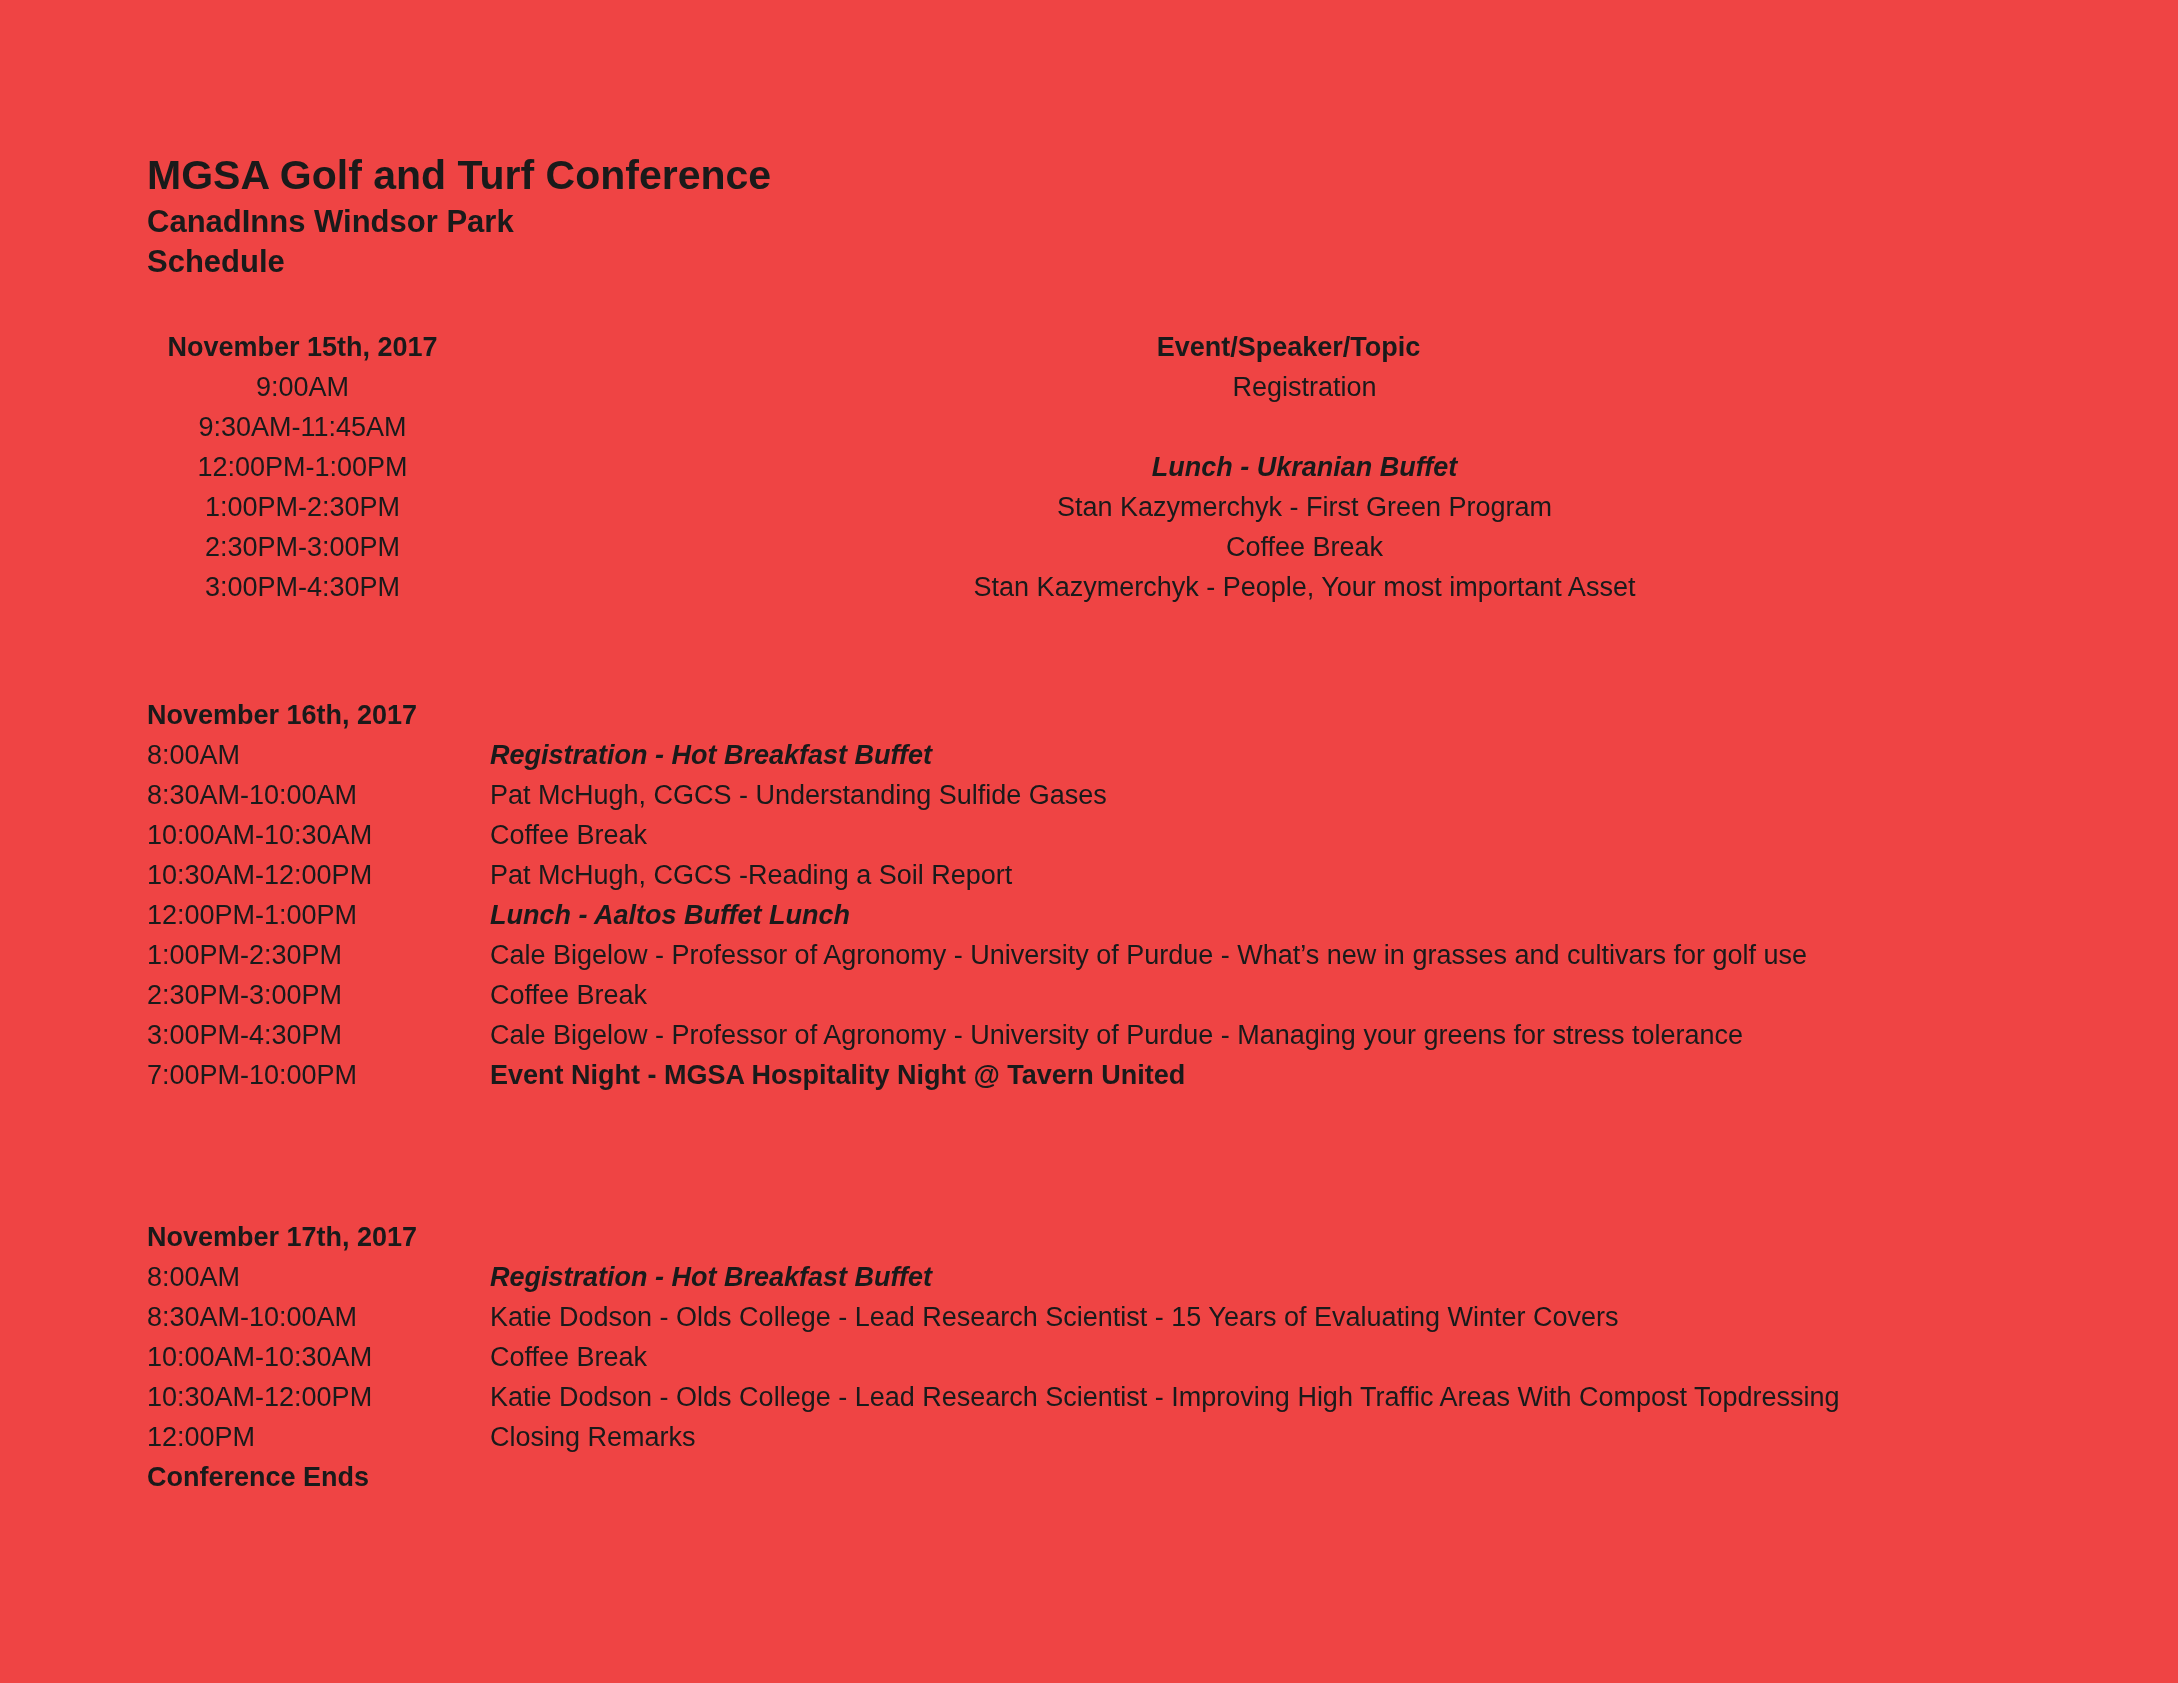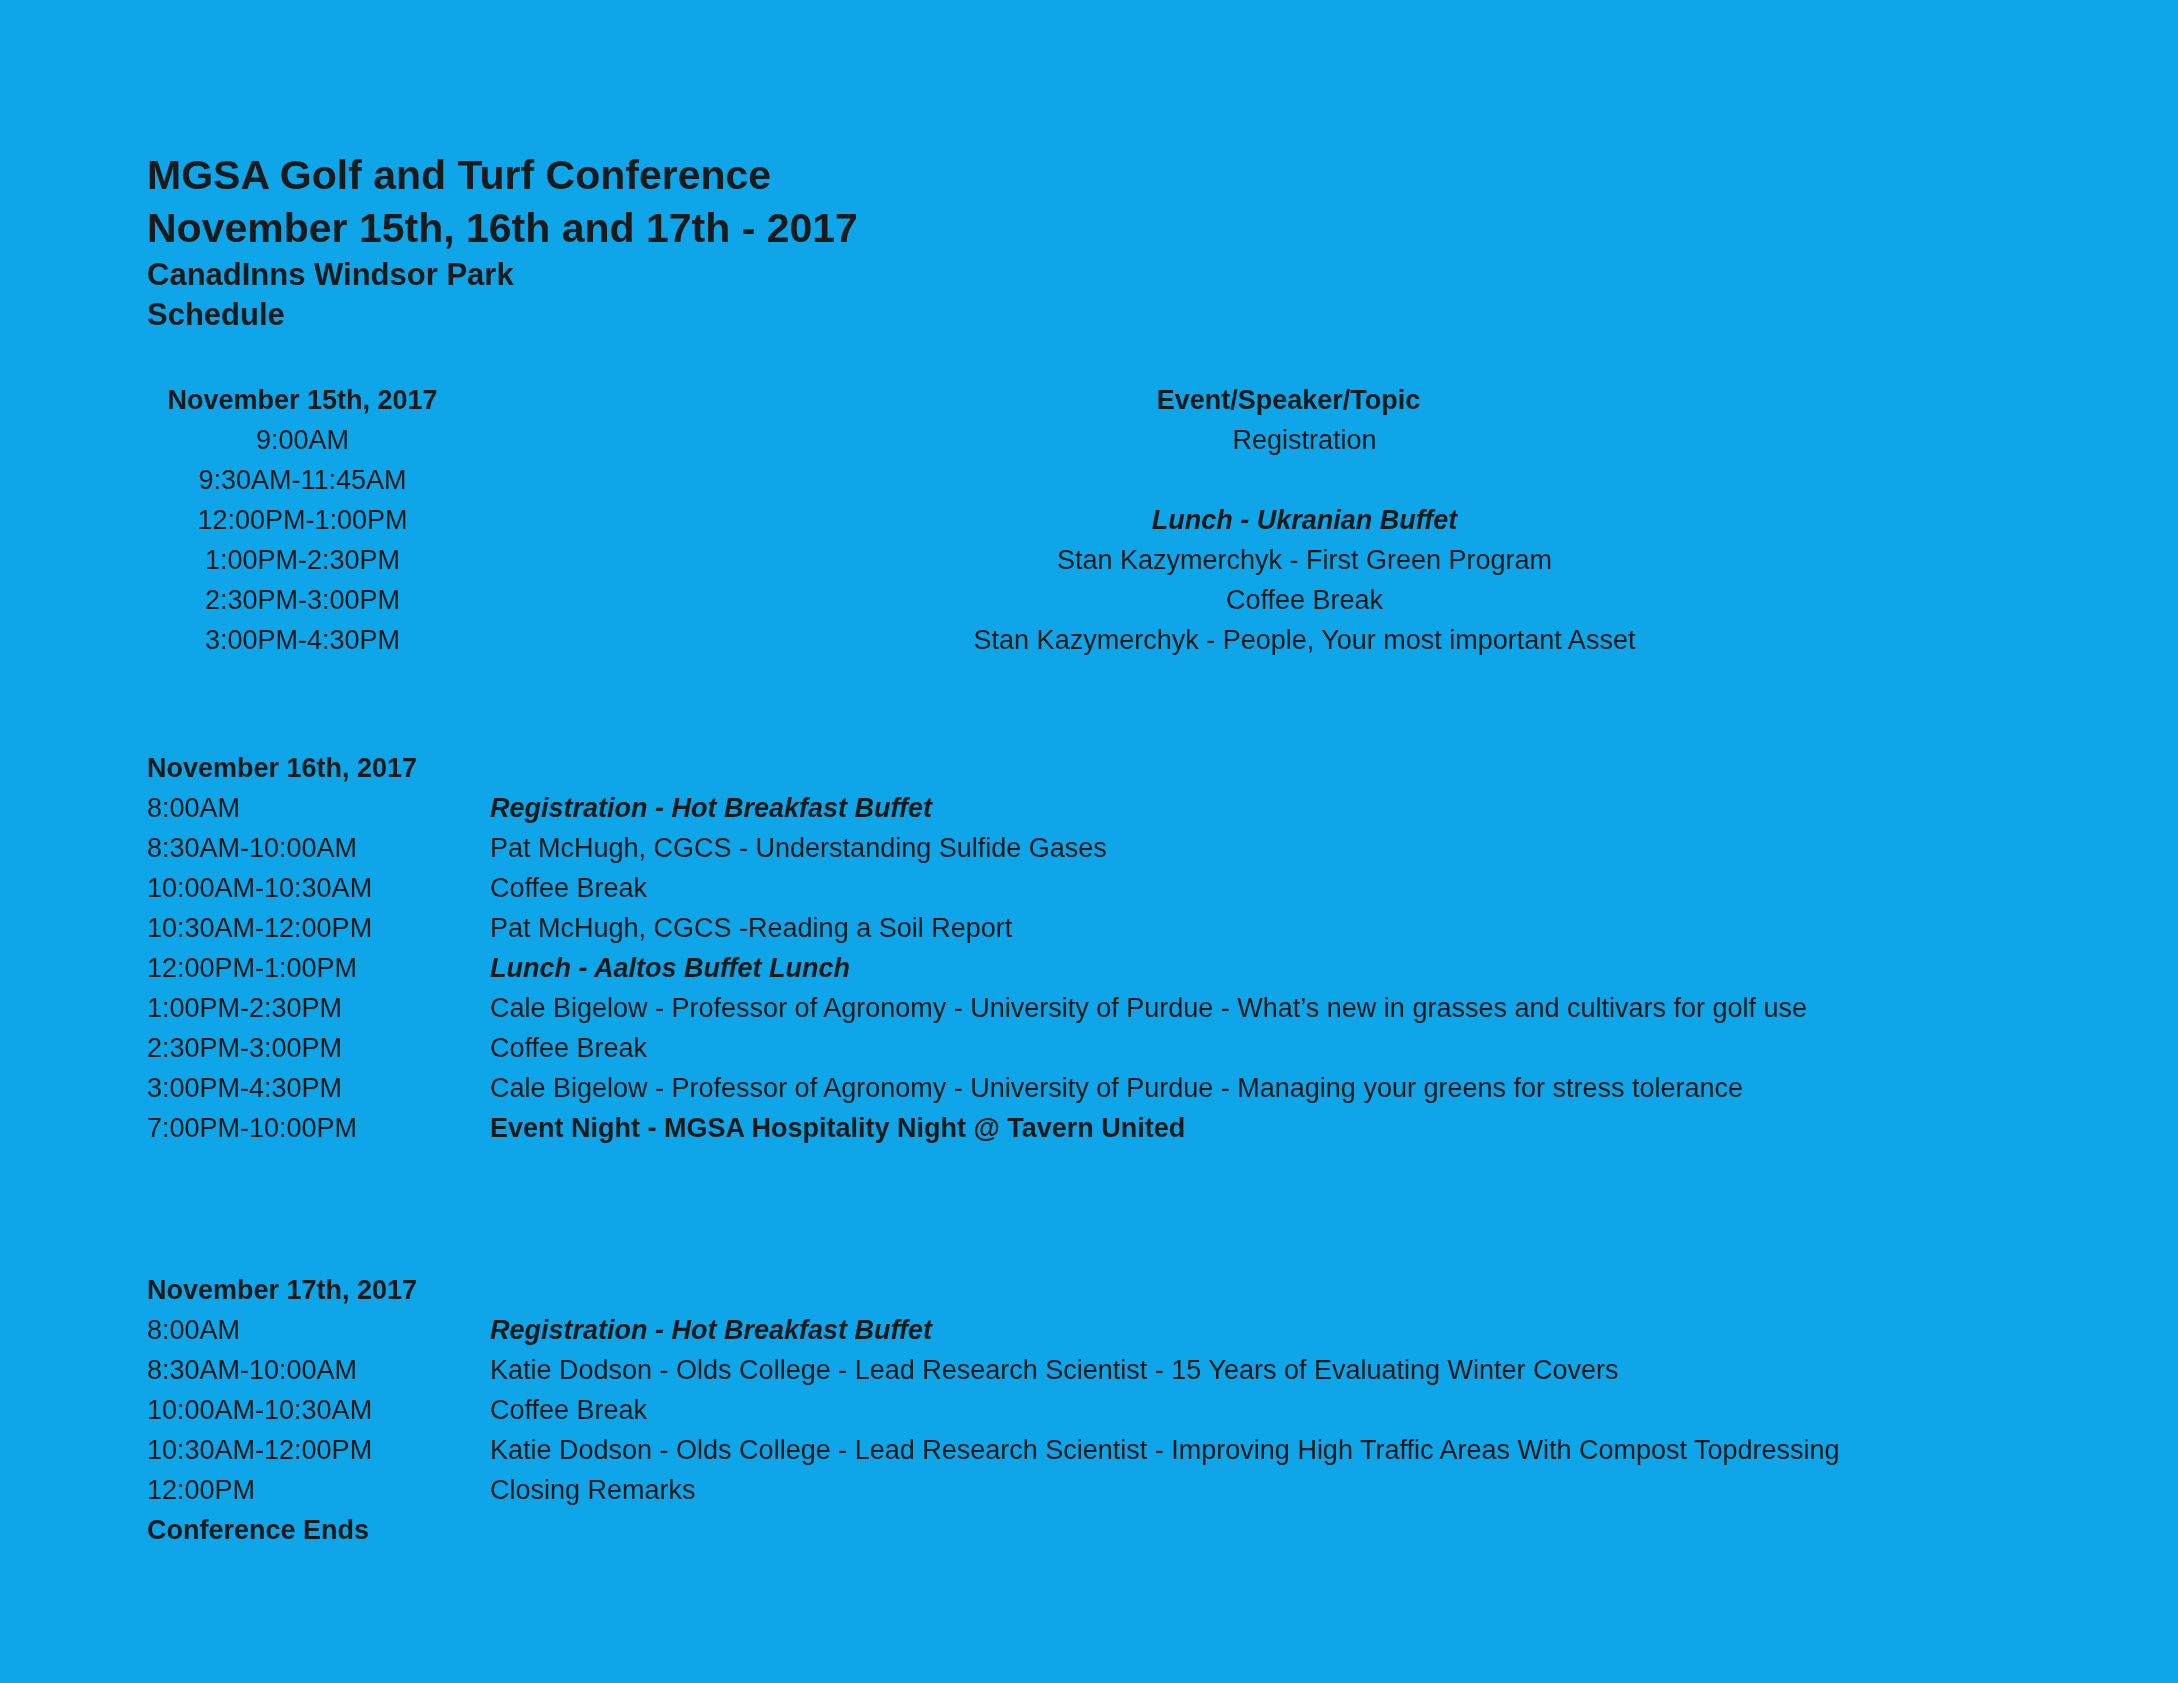--- a/index.html
+++ b/index.html
@@ -7,21 +7,21 @@
   body {
     width: 2178px;
     height: 1683px;
     font-family: "Liberation Sans", sans-serif;
     color: #1a1a1a;
     overflow: hidden;
   }
   .page {
     width: 2178px;
     height: 1683px;
-    background: #0ea5e9;
+    background: #ef4444;
     padding: 149px 59px 0 147px;
     overflow: hidden;
   }
   .title-line {
     font-size: 41px;
     font-weight: bold;
     line-height: 53px;
     white-space: nowrap;
   }
   .sub-line {
@@ -53,21 +53,20 @@
     line-height: 40px;
     white-space: nowrap;
   }
 </style>
 </head>
 <body>
 
 <div class="page">
 
   <div class="title-line">MGSA Golf and Turf Conference</div>
-  <div class="title-line">November 15th, 16th and 17th - 2017</div>
   <div class="sub-line">CanadInns Windsor Park</div>
   <div class="sub-line">Schedule</div>
 
   <div class="day day-1">
     <div class="day-header">
       <span class="col-time">November 15th, 2017</span>
       <span class="col-event">Event/Speaker/Topic</span>
     </div>
     <div class="row style-normal">
       <span class="col-time">9:00AM</span>

